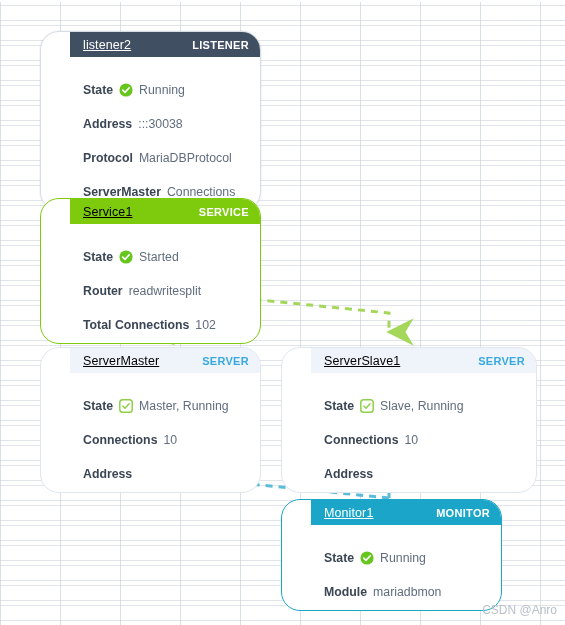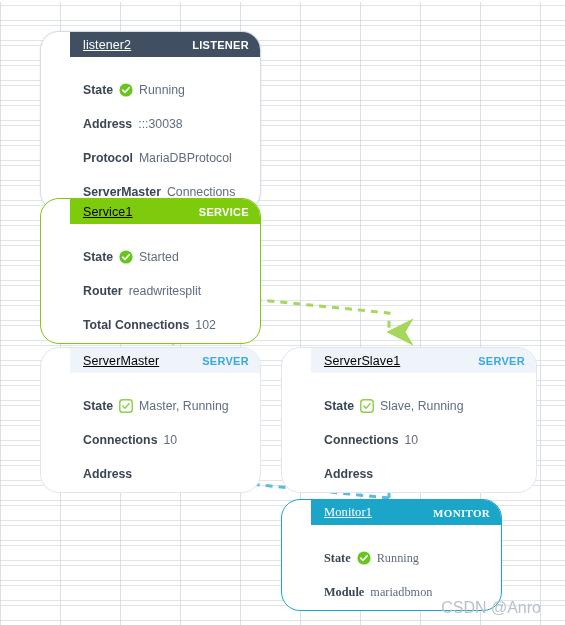--- a/index.html
+++ b/index.html
@@ -98,37 +98,37 @@
   .n-service .node-title { color: #000000; }
   .n-service .node-type { color: #ffffff; }
 
   
   .n-server { border: 1px solid #dfe6ee; }
   .n-server .node-head { background: #eef4f9; }
   .n-server .node-title { color: #000000; text-decoration-color:#3aa9e0;text-decoration:underline; }
   .n-server .node-type { color: #3aa9e0; text-align: center; }
 
   
-  .n-monitor { border: 1px solid #1ba6c9; font-family: Liberation Serif, serif; }
+  .n-monitor { border: 1px solid #1ba6c9; }
   .n-monitor .node-head { background: #1ba6c9; }
   .n-monitor .node-title { color: #ffffff; }
   .n-monitor .node-type { color: #ffffff; }
 
   
   .ico { width: 14px; height: 14px; margin-right: 6px; flex: 0 0 auto; display:block; }
 
   
   #edges { position: absolute; left: 0; top: 0; width: 565px; height: 625px; z-index: 2; }
 
   
   #watermark {
     position: absolute;
-    right: 24px;
+    right: 8px;
     bottom: 8px;
-    font-size: 16px;
+    font-size: 12px;
     color: #b9c0c9;
     z-index: 8;
     white-space: nowrap;
     margin-left: 27px;
   }
 </style>
 </head>
 <body>
 
 <div id="canvas">

